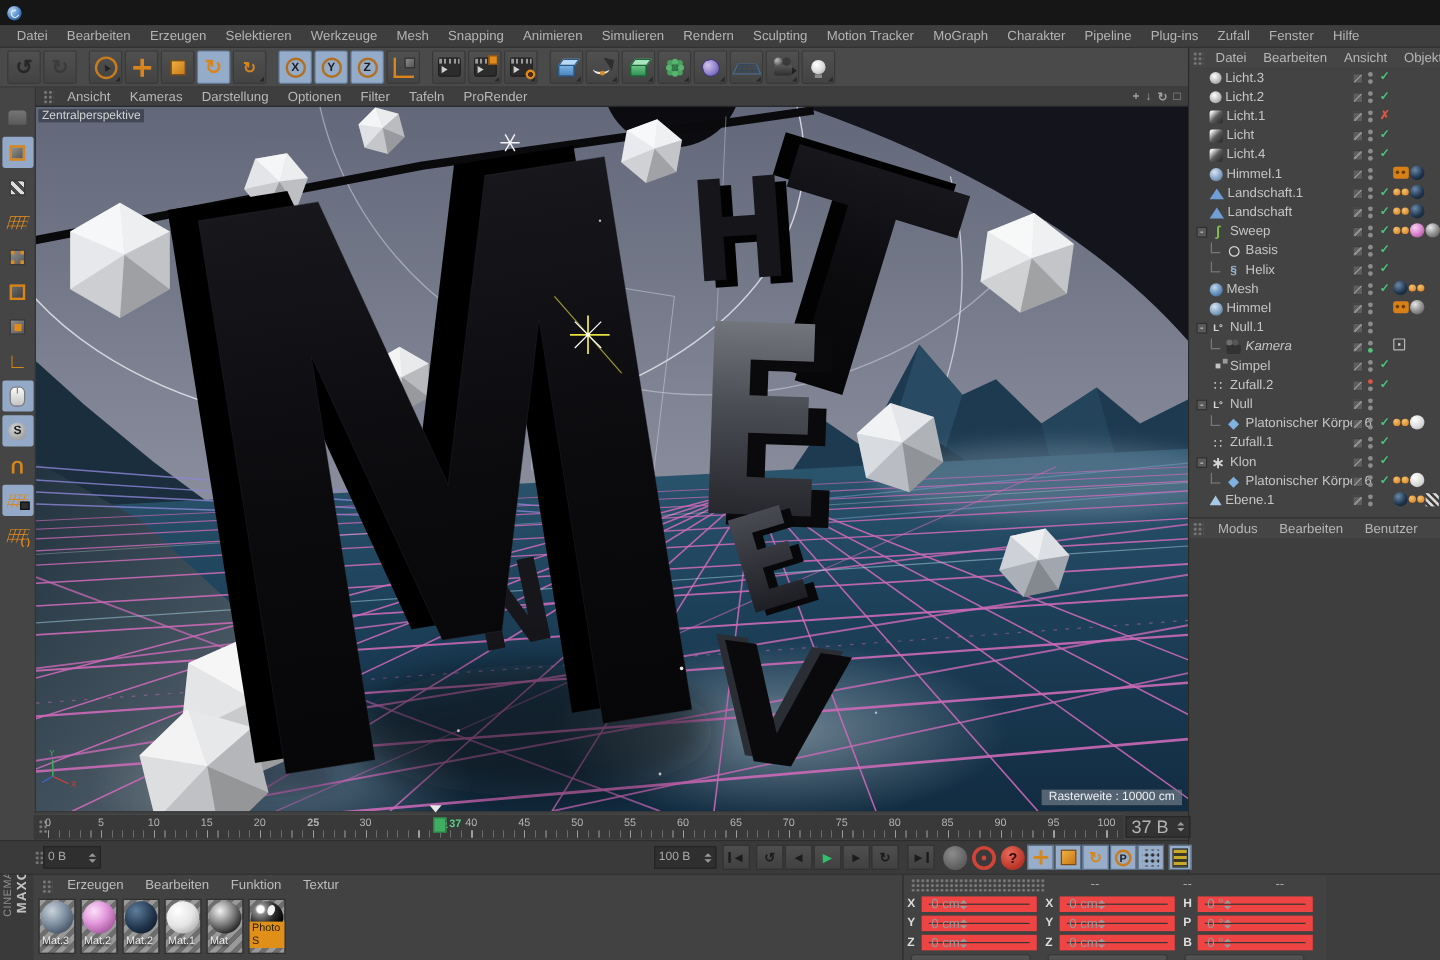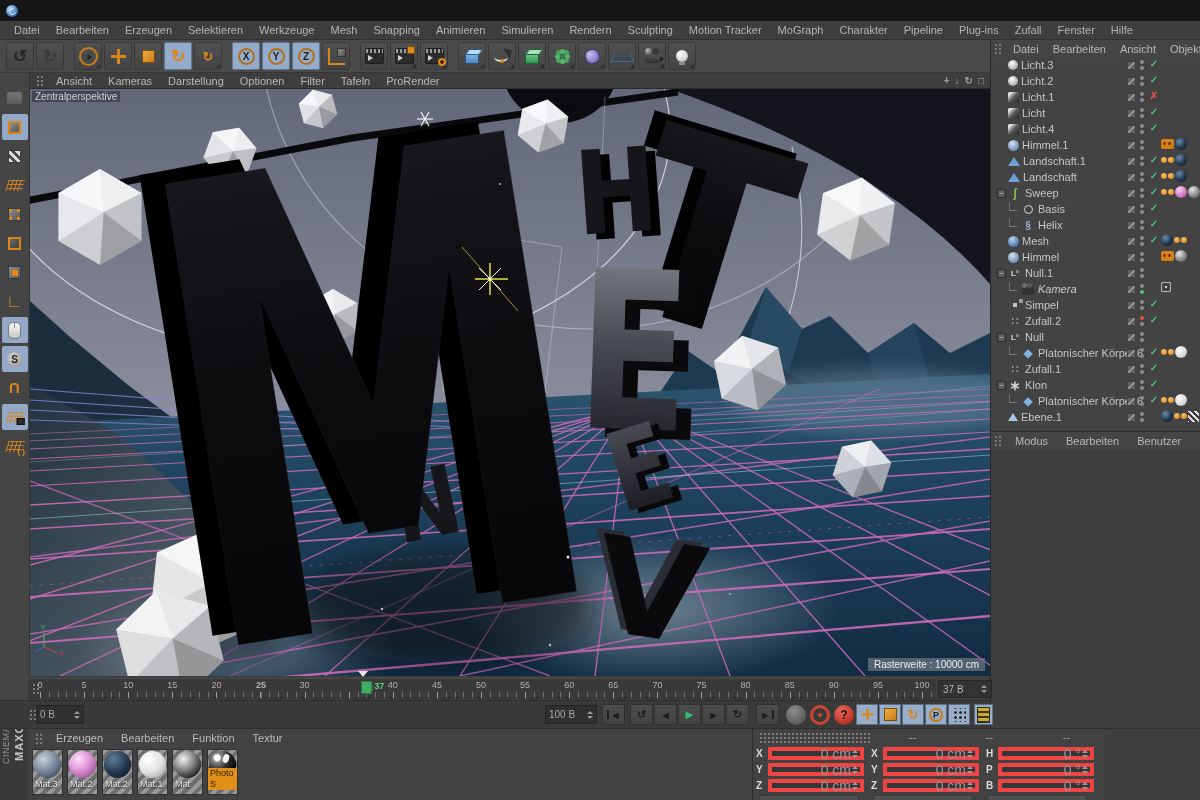--- a/index.html
+++ b/index.html
@@ -165,21 +165,21 @@
   #phmark{position:absolute;left:358px;top:671px;width:0;height:0;border-left:5px solid transparent;border-right:5px solid transparent;border-top:6px solid #e8e8e8;z-index:4}
   #ruler{position:absolute;left:28px;top:678px;width:908px;height:21px;background:#393939;border-top:1px solid #4a4a4a;overflow:hidden;box-sizing:border-box}
   #ruler .grip{position:absolute;left:1px;top:4px}
   .rlabel{position:absolute;top:1px;font-size:9px;color:#b2b2b2;transform:translateX(-50%)}
   #rticks{position:absolute;left:12px;right:0;bottom:1px;height:6px;
     background-image:repeating-linear-gradient(90deg,#9f9f9f 0,#9f9f9f 1px,transparent 1px,transparent 44.1px),
                      repeating-linear-gradient(90deg,#6e6e6e 0,#6e6e6e 1px,transparent 1px,transparent 8.82px)}
   .ph{position:absolute;top:2px;width:11px;height:13px;background:#3fae62;border:1px solid #2a7a44;box-sizing:border-box}
   .phl{position:absolute;top:2px;font-size:9px;font-weight:bold;color:#58d488}
   #framebox{position:absolute;left:938px;top:680px;width:54px;height:18px;background:#333;border:1px solid #272727;
-            color:#b4b4b4;font-size:10px;display:flex;align-items:center;justify-content:space-between;padding:0 4px;box-sizing:border-box}
+            color:#b4b4b4;font-size:15px;display:flex;align-items:center;justify-content:space-between;padding:0 4px;box-sizing:border-box}
 
   
   #transport{position:absolute;left:0;top:700px;width:990px;height:28px;background:#3a3a3a;border-top:1px solid #2d2d2d;box-sizing:border-box}
   #transport .grip{position:absolute;left:26px;top:8px}
   .spinbox{position:absolute;top:4px;height:19px;background:#2f2f2f;border:1px solid #242424;color:#a8a8a8;font-size:10px;
            display:flex;align-items:center;justify-content:space-between;padding:0 3px;box-sizing:border-box}
   .spin{width:7px;display:flex;flex-direction:column;gap:2px;align-items:center;flex:none}
   .su{width:0;height:0;border-left:3px solid transparent;border-right:3px solid transparent;border-bottom:3px solid #9a9a9a}
   .sd{width:0;height:0;border-left:3px solid transparent;border-right:3px solid transparent;border-top:3px solid #9a9a9a}
   #tslider{position:absolute;left:95px;top:4px;width:442px;height:19px;background:#2c2c2c;border:1px solid #242424;padding:1px;box-sizing:border-box}
@@ -225,22 +225,22 @@
   .mlab{position:absolute;left:0;bottom:4px;font-size:9px;color:#ececec;text-shadow:0 1px 2px #000;padding:0 2px;line-height:11px}
   .mlab-sel{background:#e09018;color:#241c00;font-weight:normal;text-shadow:none}
   #coordpanel{position:absolute;left:752px;top:728px;width:353px;height:72px;background:#424242;border-top:1px solid #2e2e2e;
               border-left:1px solid #2e2e2e;overflow:hidden;box-sizing:border-box}
   #coord-head{height:16px;display:flex;align-items:center;padding-left:3px;color:#a8a8a8}
   #coord-head span{width:112px;text-align:center}
   #coord-grid{position:absolute;left:3px;top:17px;display:flex;gap:7px}
   .ccol{width:108px}
   .crow{display:flex;align-items:center;height:15px;margin-bottom:1px}
   .clab{width:12px;font-weight:bold;color:#dcdcdc;font-size:10px}
-  .cfield{flex:1;height:13px;background:#363636;border:4px solid #ef4444;display:flex;align-items:center;justify-content:flex-end;
-          padding:0 2px;color:#989898;font-size:14px;box-sizing:border-box}
+  .cfield{flex:1;height:13px;background:#363636;border:6px solid #ef4444;display:flex;align-items:center;justify-content:flex-start;
+          padding:0 2px;color:#989898;font-size:11px;box-sizing:border-box}
   #coord-stubs{position:absolute;left:6px;top:66px;display:flex;gap:14px}
   .stub{width:98px;height:10px;background:linear-gradient(#545454,#464646);border:1px solid #383838;border-radius:3px}
   #bottomfill{position:absolute;left:1105px;top:728px;width:95px;height:72px;background:#3e3e3e;border-top:1px solid #2e2e2e;box-sizing:border-box}
 </style>
 </head>
 <body>
 
 <div id="titlebar">
   <span class="logo"></span>
 </div>

